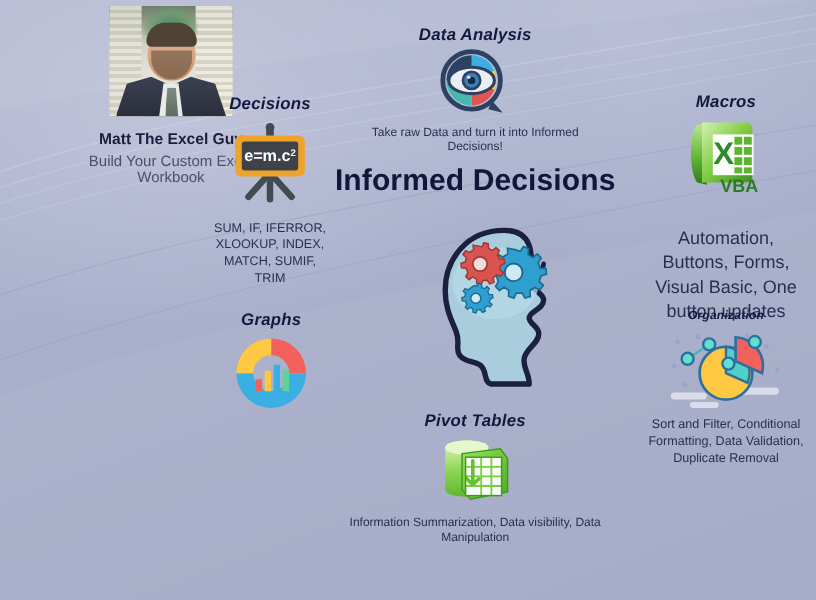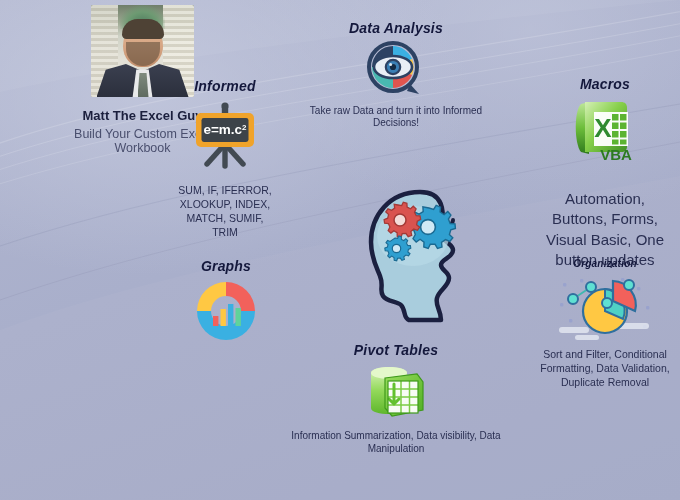--- a/index.html
+++ b/index.html
@@ -124,23 +124,24 @@
       <path d="M27,48 A21,21 0 0,1 6,27 L16,27 A11,11 0 0,0 27,38 Z" fill="#49b8b0"></path>
       <path d="M6,27 A21,21 0 0,1 27,6 L27,16 A11,11 0 0,0 16,27 Z" fill="#2d4263"></path>
       <ellipse cx="27" cy="27" rx="19" ry="11" fill="#e9eef5" stroke="#2d4263" stroke-width="2.6"></ellipse>
       <circle cx="27" cy="27" r="7.2" fill="#3a7fb5" stroke="#2d4263" stroke-width="2.2"></circle>
       <circle cx="27" cy="27" r="3.1" fill="#132a44"></circle>
       <circle cx="24.6" cy="24.4" r="1.5" fill="#ffffff" fill-opacity=".85"></circle>
     </svg>
     <div class="cap" style="font-size:10px;margin-top:7px;">Take raw Data and turn it into Informed Decisions!</div>
   </div>
 
+  <div id="headline">Informed Decisions</div>
 
   <div class="blk" style="left:160px;top:78px;width:130px;">
-    <div class="hdg" style="font-size:14px;">Informed</div>
+    <div class="hdg" style="font-size:14px;">Decisions</div>
     <svg class="icwrap" width="74" height="72" viewBox="0 0 74 72">
       <circle cx="37" cy="8" r="3.6" fill="#424a52"></circle>
       <rect x="33.8" y="9" width="6.4" height="8" fill="#424a52"></rect>
       <g stroke="#424a52" stroke-width="5.4" stroke-linecap="round">
         <line x1="37" y1="46" x2="19" y2="66"></line>
         <line x1="37" y1="46" x2="55" y2="66"></line>
         <line x1="37" y1="46" x2="37" y2="68"></line>
       </g>
       <rect x="8" y="15" width="58" height="34" rx="5" fill="#f0a32a"></rect>
       <rect x="13.5" y="20" width="47" height="24" rx="2.4" fill="#3d4349"></rect>

